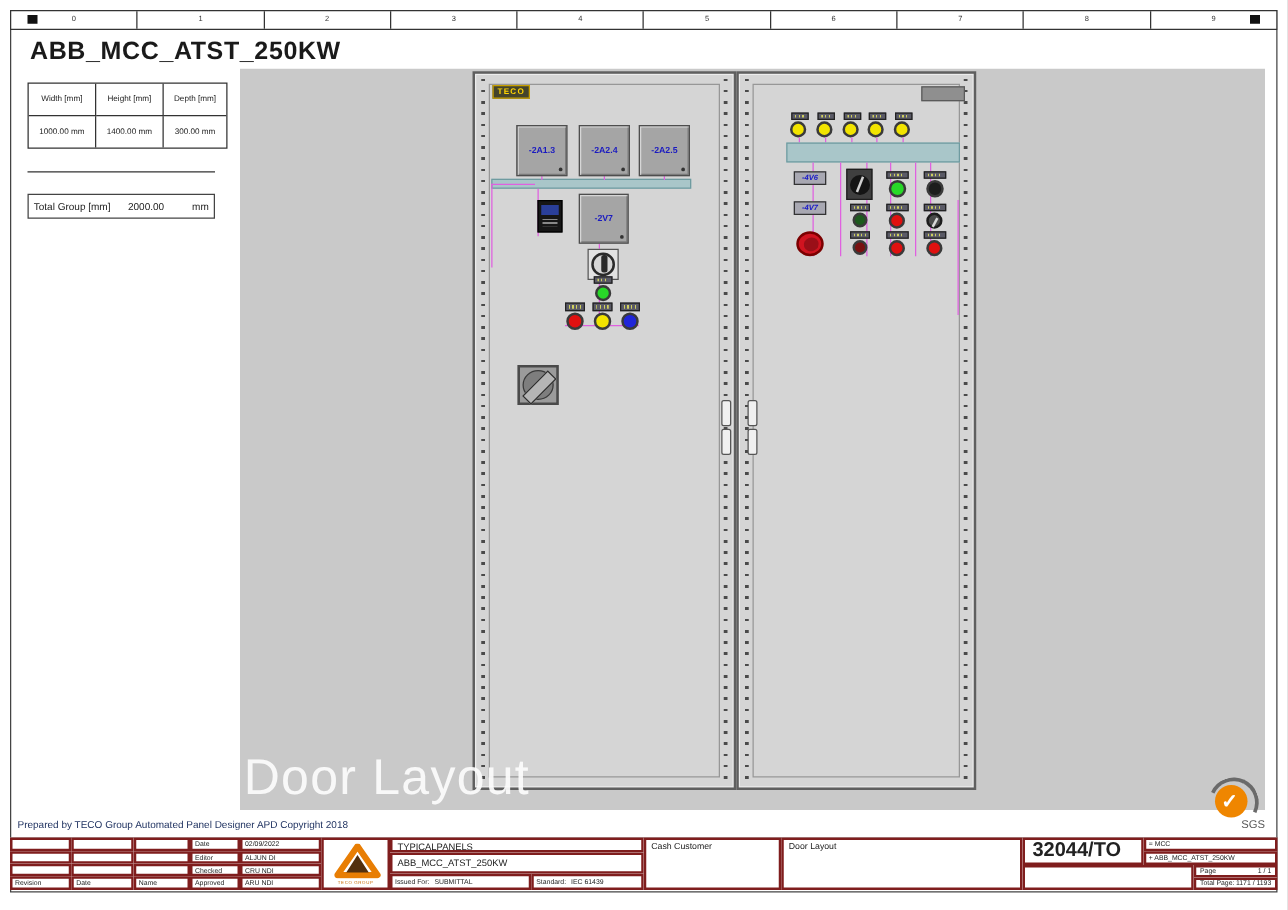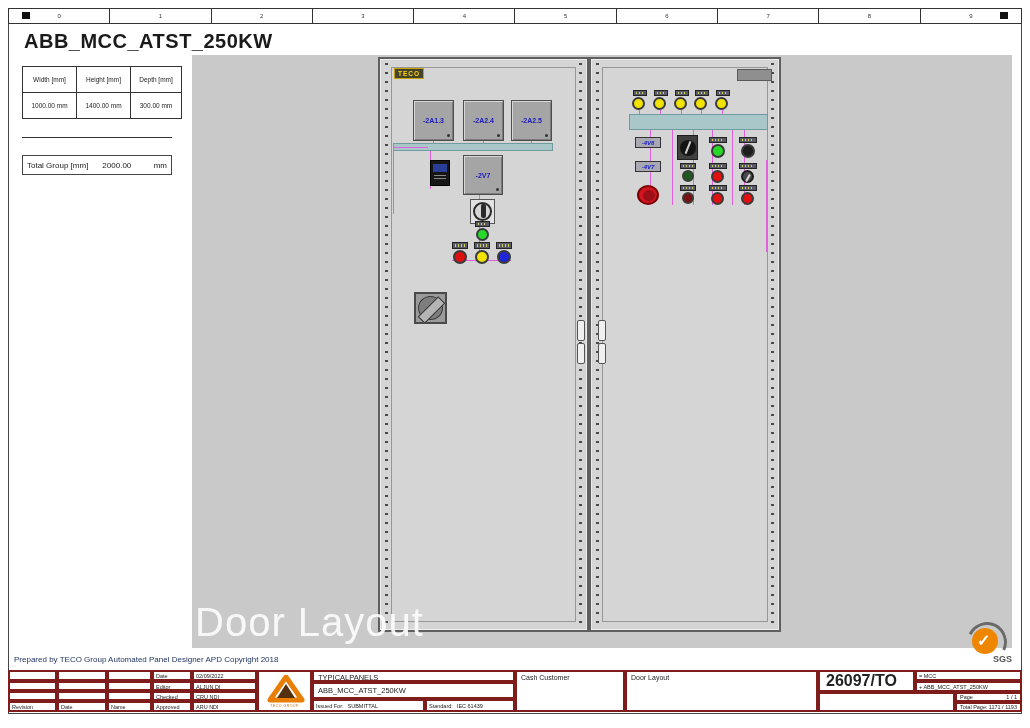--- a/index.html
+++ b/index.html
@@ -76,21 +76,21 @@
   .tb-outer{border:1px solid #111}
   .flexsb{display:flex;justify-content:space-between;align-items:center;padding:0 3px}
   .logo-cap{font-size:3.5px;color:#c96a00;text-align:center;letter-spacing:.5px}
 
   
   .sgs{width:48px;height:42px;z-index:10}
   .sgs-arc{position:absolute;left:3px;top:0;width:34px;height:34px;border-radius:50%;
            border:3px solid rgba(0,0,0,0);border-top-color:#6a6a6a;border-right-color:#6a6a6a;transform:rotate(-20deg)}
   .sgs-circle{position:absolute;left:8px;top:6px;width:26px;height:26px;border-radius:50%;background:#ef8600}
   .sgs-circle::after{content:"\2713";position:absolute;left:5px;top:3px;color:#fff;font-size:16px;font-weight:bold}
-  .sgs-text{position:absolute;right:0;bottom:0;font-size:9px;font-weight:bold;color:#555}
+  .sgs-text{position:absolute;right:0;bottom:0;font-size:9px;font-weight:normal;color:#555}
 </style>
 </head>
 <body>
 
 <div class="abs sheet-border" style="left:8px;top:8px;width:1014px;height:706px"></div>
 
 <div class="abs ruler" style="left:8px;top:8px;width:1014px;height:16px">
   <div class="rcell">0</div>
   <div class="rcell">1</div>
   <div class="rcell">2</div>
@@ -281,21 +281,21 @@
   <span>SUBMITTAL</span>
 </div>
 <div class="abs tb lab" style="left:425px;top:699px;width:90px;height:13px;display:flex;align-items:center;gap:4px">
   <span>Standard:</span>
   <span>IEC 61439</span>
 </div>
 
 <div class="abs tb" style="left:515px;top:670px;width:110px;height:42px;font-size:7px;padding:2px 4px">Cash Customer</div>
 <div class="abs tb" style="left:625px;top:670px;width:193px;height:42px;font-size:7px;padding:2px 4px">Door Layout</div>
 
-<div class="abs tb big-num" style="left:818px;top:670px;width:97px;height:22px">26097/TO</div>
+<div class="abs tb big-num" style="left:818px;top:670px;width:97px;height:22px">32044/TO</div>
 <div class="abs tb" style="left:818px;top:692px;width:137px;height:20px"></div>
 <div class="abs tb lab" style="left:915px;top:670px;width:107px;height:11px">= MCC</div>
 <div class="abs tb lab" style="left:915px;top:681px;width:107px;height:11px">+ ABB_MCC_ATST_250KW</div>
 <div class="abs tb flexsb" style="left:955px;top:692px;width:67px;height:10px">
   <span>Page</span>
   <span>1 / 1</span>
 </div>
 <div class="abs tb flexsb" style="left:955px;top:702px;width:67px;height:10px">
   <span>Total Page:</span>
   <span>1171 / 1193</span>

